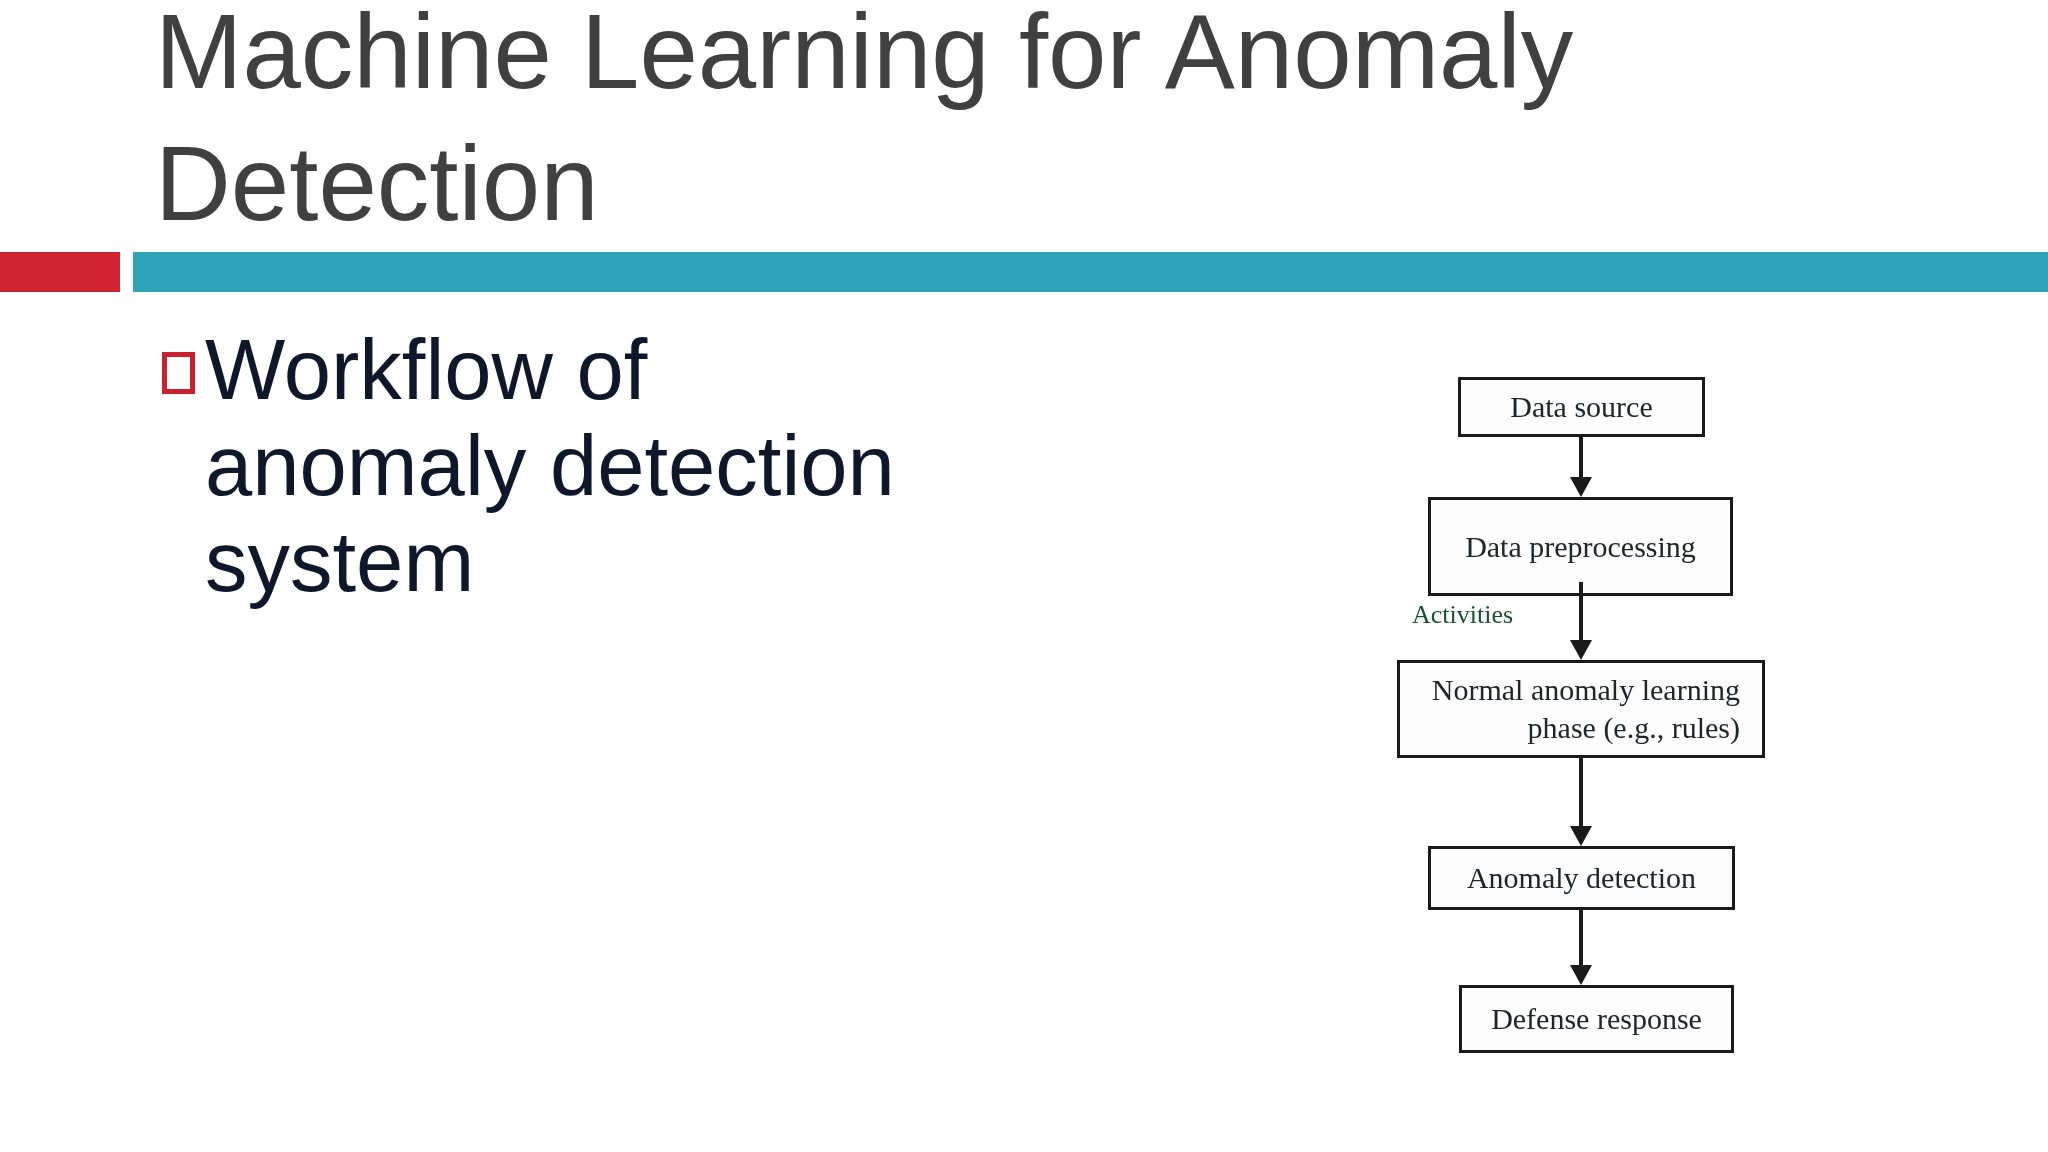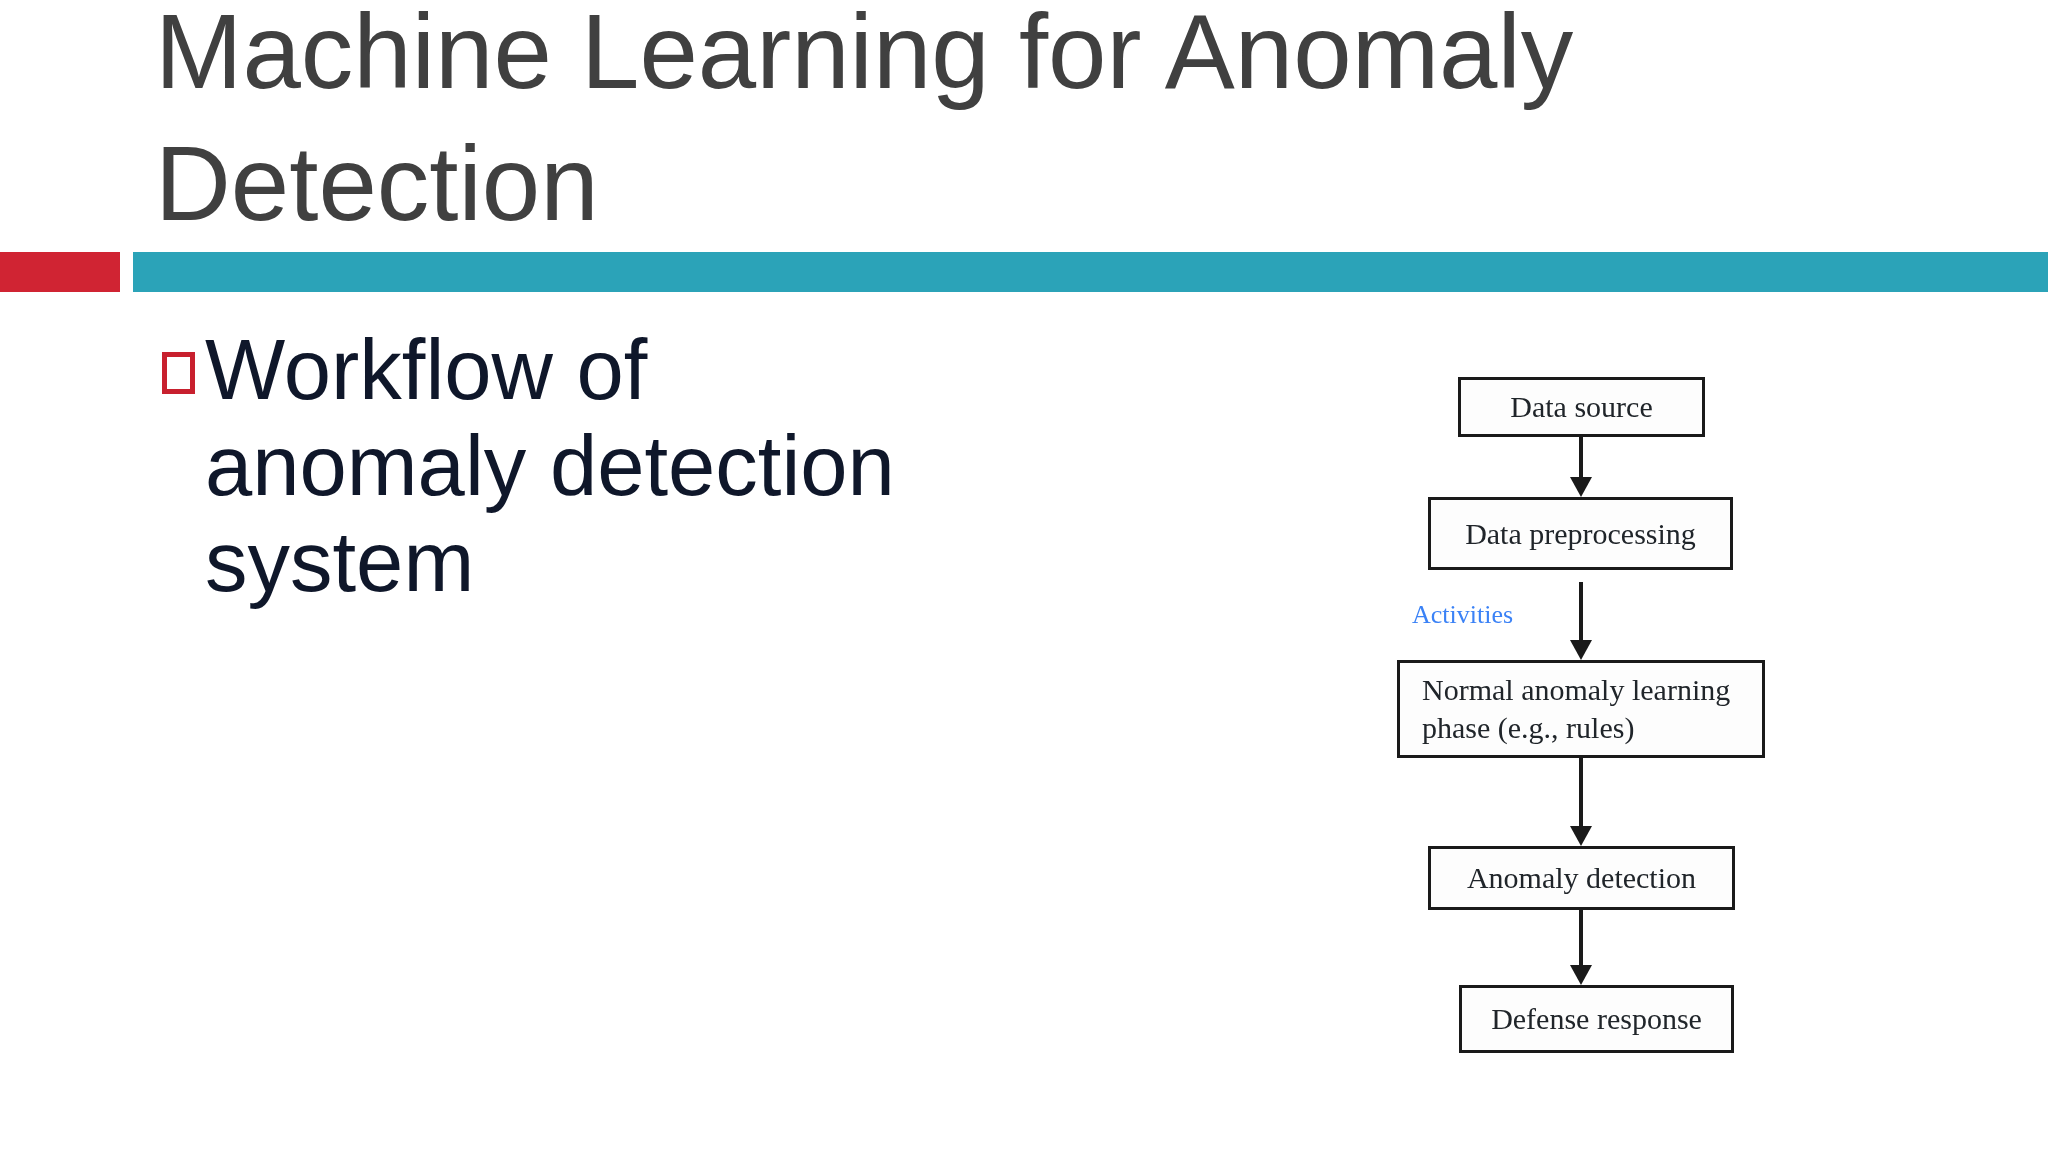--- a/index.html
+++ b/index.html
@@ -81,27 +81,27 @@
     color: #20252a;
   }
   .flow-node {
     position: absolute;
     box-sizing: border-box;
     border: 3px solid #1a1a1a;
     background: #fdfdfd;
     display: flex;
     align-items: center;
     justify-content: center;
-    text-align: left;
+    text-align: right;
     font-size: 30px;
     line-height: 38px;
     padding: 0 18px;
   }
   .node-1 { left: 1458px; top: 377px; width: 247px; height: 60px; }
-  .node-2 { left: 1428px; top: 497px; width: 305px; height: 73px; }
+  .node-2 { left: 1428px; top: 497px; width: 305px; height: 99px; }
   .node-3 { left: 1397px; top: 660px; width: 368px; height: 98px; padding: 0 22px; }
   .node-4 { left: 1428px; top: 846px; width: 307px; height: 64px; }
   .node-5 { left: 1443px; top: 985px; width: 275px; height: 68px; margin-left: 16px; }
 
   .flow-arrow { position: absolute; }
   .arrow-shaft {
     position: absolute;
     width: 4px;
     left: 1579px;
     background: #1a1a1a;
@@ -122,21 +122,21 @@
   .shaft-c { top: 758px; height: 70px; }
   .head-c  { top: 826px; }
   .shaft-d { top: 910px; height: 57px; }
   .head-d  { top: 965px; }
 
   .flow-annotation {
     position: absolute;
     left: 1412px;
     top: 600px;
     font-size: 26px;
-    color: #3b82f6;
+    color: #14532d;
     font-family: "Liberation Serif", serif;
   }
 </style>
 </head>
 <body>
 
 <div class="slide">
 
   <div class="slide-title">Machine Learning for Anomaly Detection</div>
 

